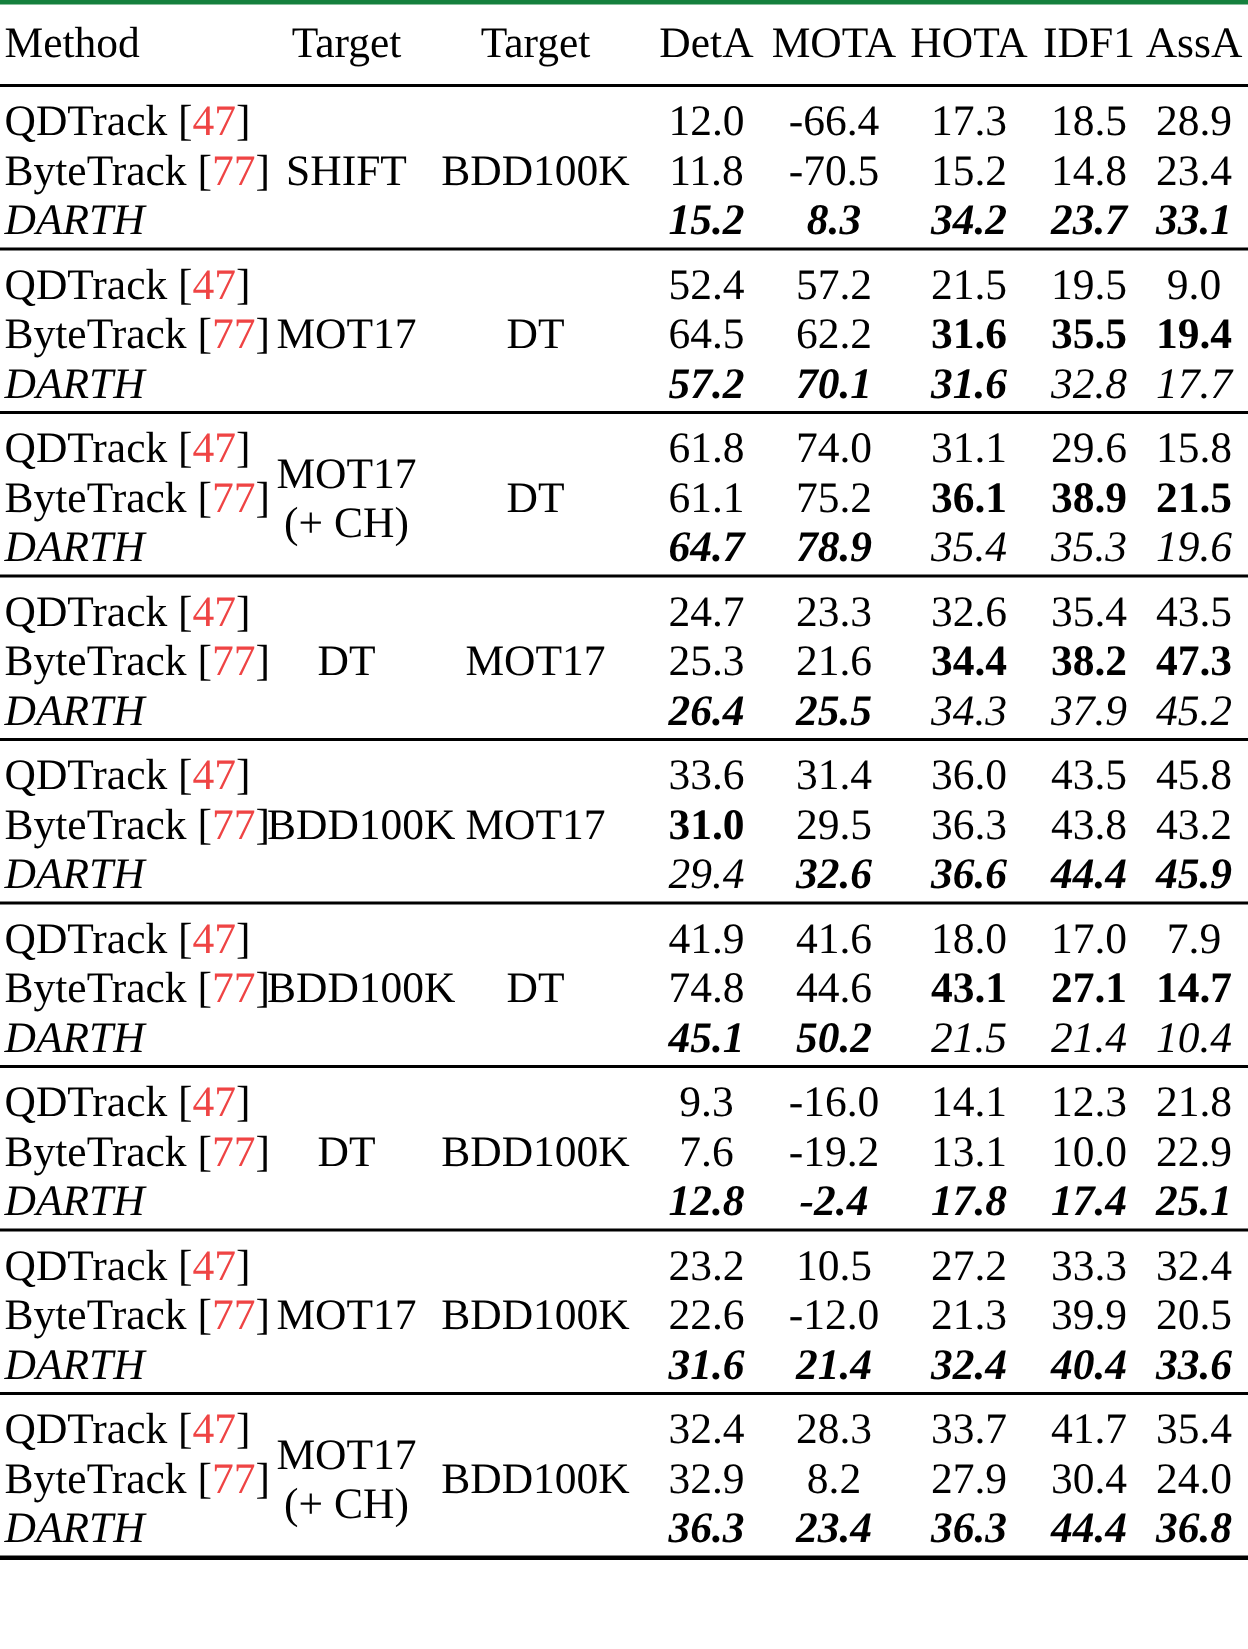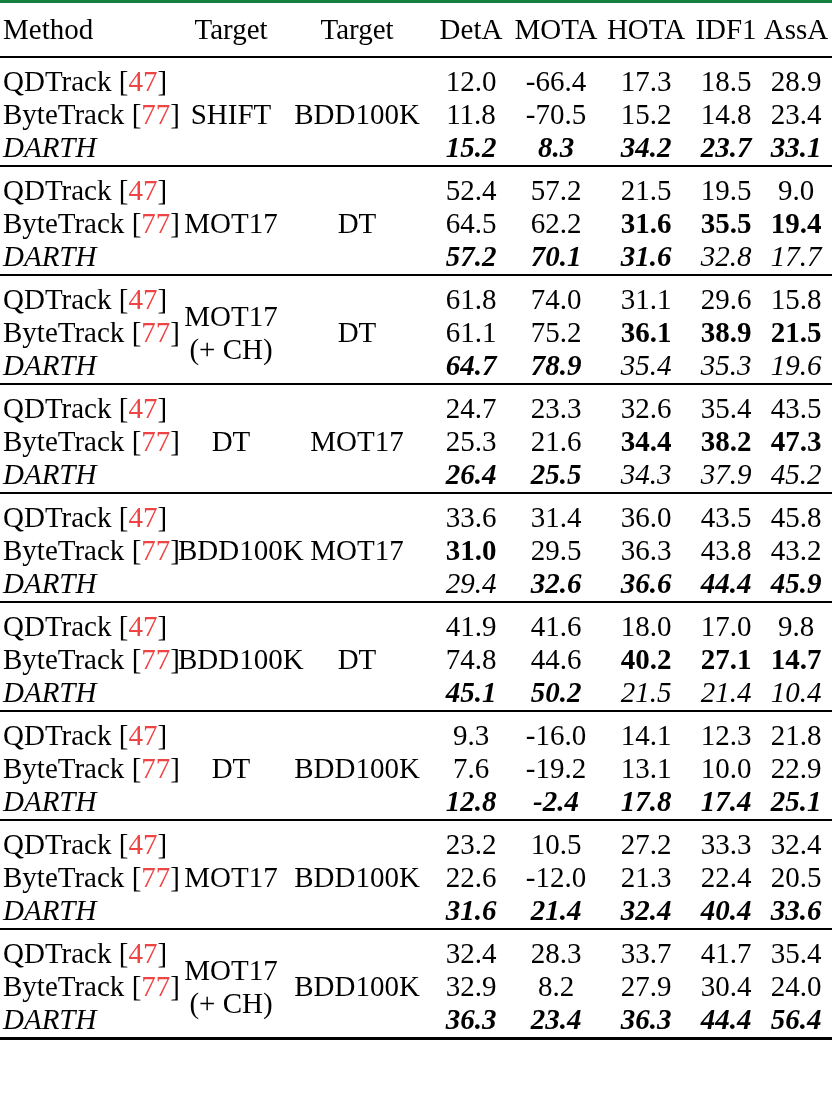--- a/index.html
+++ b/index.html
@@ -215,27 +215,27 @@
 
   <tbody class="group">
     <tr>
       <td class="method"><span>QDTrack</span> <span class="cite"><span>[</span><span class="green">47</span><span>]</span></span></td>
       <td class="c" rowspan="3">BDD100K</td>
       <td class="c" rowspan="3">DT</td>
       <td class="c">41.9</td>
       <td class="c">41.6</td>
       <td class="c">18.0</td>
       <td class="c">17.0</td>
-      <td class="c">9.8</td>
+      <td class="c">7.9</td>
     </tr>
     <tr>
       <td class="method"><span>ByteTrack</span> <span class="cite"><span>[</span><span class="green">77</span><span>]</span></span></td>
       <td class="c">74.8</td>
       <td class="c">44.6</td>
-      <td class="c bold">40.2</td>
+      <td class="c bold">43.1</td>
       <td class="c bold">27.1</td>
       <td class="c bold">14.7</td>
     </tr>
     <tr>
       <td class="method"><span>DARTH</span></td>
       <td class="c bold">45.1</td>
       <td class="c bold">50.2</td>
       <td class="c">21.5</td>
       <td class="c">21.4</td>
       <td class="c">10.4</td>
@@ -280,21 +280,21 @@
       <td class="c">10.5</td>
       <td class="c">27.2</td>
       <td class="c">33.3</td>
       <td class="c">32.4</td>
     </tr>
     <tr>
       <td class="method"><span>ByteTrack</span> <span class="cite"><span>[</span><span class="green">77</span><span>]</span></span></td>
       <td class="c">22.6</td>
       <td class="c">-12.0</td>
       <td class="c">21.3</td>
-      <td class="c">22.4</td>
+      <td class="c">39.9</td>
       <td class="c">20.5</td>
     </tr>
     <tr>
       <td class="method"><span>DARTH</span></td>
       <td class="c bold">31.6</td>
       <td class="c bold">21.4</td>
       <td class="c bold">32.4</td>
       <td class="c bold">40.4</td>
       <td class="c bold">33.6</td>
     </tr>
@@ -321,16 +321,16 @@
       <td class="c">27.9</td>
       <td class="c">30.4</td>
       <td class="c">24.0</td>
     </tr>
     <tr>
       <td class="method"><span>DARTH</span></td>
       <td class="c bold">36.3</td>
       <td class="c bold">23.4</td>
       <td class="c bold">36.3</td>
       <td class="c bold">44.4</td>
-      <td class="c bold">56.4</td>
+      <td class="c bold">36.8</td>
     </tr>
   </tbody>
 </table>
 
 </body></html>

